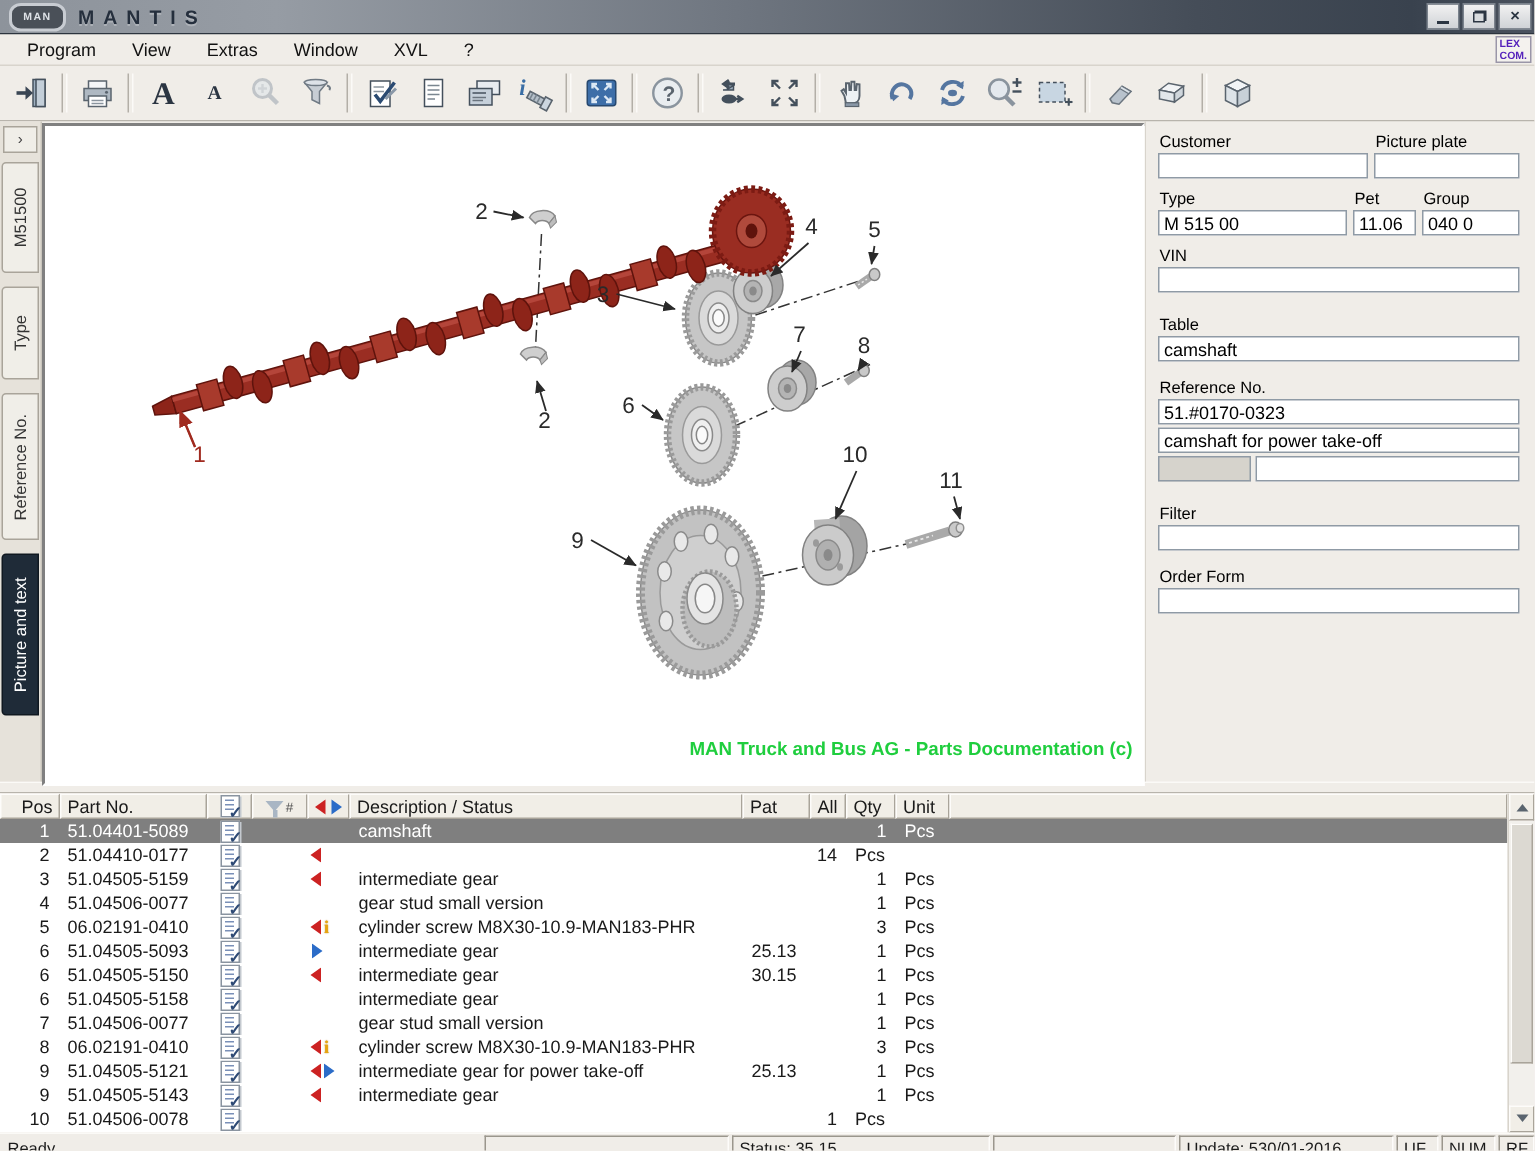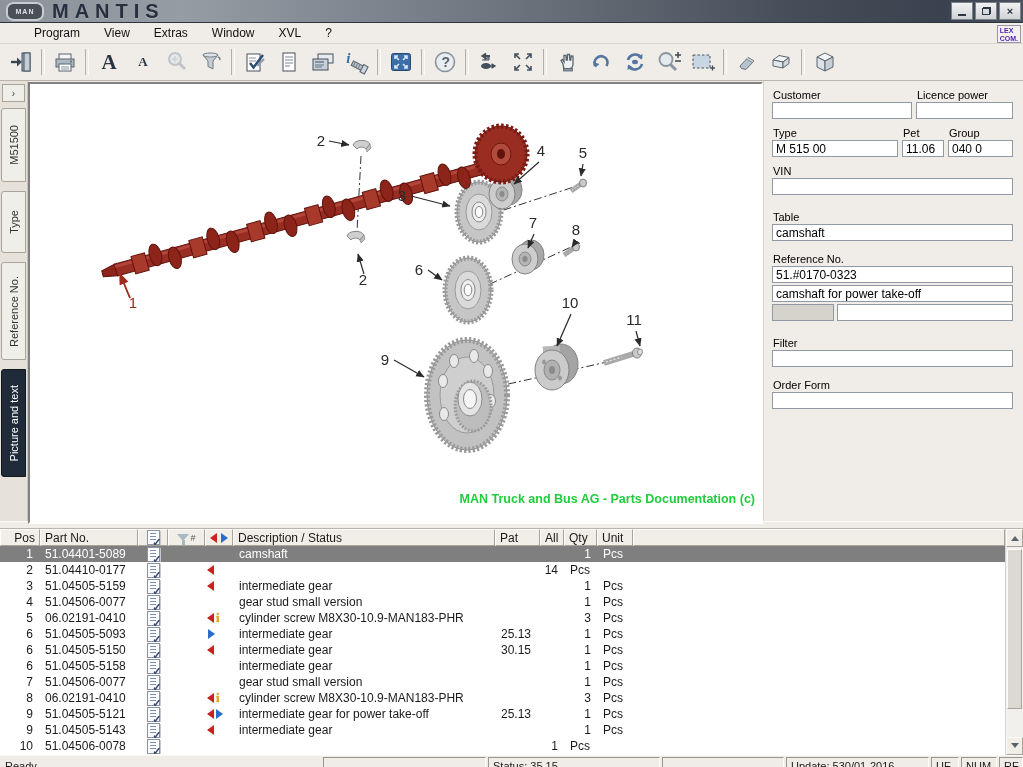--- a/index.html
+++ b/index.html
@@ -5,32 +5,32 @@
   html,body{margin:0;padding:0;}
   body{width:1023px;height:767px;overflow:hidden;font-family:"Liberation Sans",sans-serif;
        background:#f0ede8;user-select:none;font-size:12px;color:#1a1a1a;}
   
   .titlebar{height:22px;display:flex;align-items:center;padding:0 2px 0 6px;
     background:linear-gradient(90deg,#8d939b 0%,#969ca4 18%,#6f7680 48%,#454d58 78%,#39424e 92%,#4a525e 100%);
     border-bottom:1px solid #2c343e;}
   .man-logo{width:34px;height:15px;border:2px solid #c8ccd2;border-radius:8px/7px;
     background:#4a5058;color:#dde1e6;font-size:7px;font-weight:bold;display:flex;
     align-items:center;justify-content:center;letter-spacing:1px;margin-right:8px;}
-  .apptitle{font-size:20px;font-weight:900;letter-spacing:6px;color:#252f3d;
+  .apptitle{font-size:13px;font-weight:900;letter-spacing:6px;color:#252f3d;
     text-shadow:0 1px 0 rgba(255,255,255,.25);}
   .winbtns{margin-left:auto;display:flex;gap:2px;}
   .winbtn{width:20px;height:16px;background:linear-gradient(#f2f2f2,#cfd2d6);
     border:1px solid #7a828c;display:flex;align-items:center;justify-content:center;
     font-size:11px;font-weight:bold;color:#2b3542;}
   .glyph-min{width:8px;height:0;border-bottom:2px solid #2b3542;margin-top:7px;}
   .glyph-restore{position:relative;width:9px;height:8px;}
   .glyph-restore::before{content:"";position:absolute;right:0;top:0;width:6px;height:5px;border:1px solid #2b3542;}
   .glyph-restore::after{content:"";position:absolute;left:0;bottom:0;width:6px;height:5px;border:1px solid #2b3542;background:#d8dbde;}
   
-  .menubar{height:20px;background:#f0ede8;display:flex;align-items:flex-end;padding-left:22px;border-bottom:1px solid #d8d4cc;}
+  .menubar{height:20px;background:#f0ede8;display:flex;align-items:center;padding-left:6px;border-bottom:1px solid #d8d4cc;}
   .menu-item{padding:2px 12px 3px 12px;font-size:12px;color:#111;}
   .lexcom{margin-left:auto;margin-right:2px;border:1px solid #9a96a8;padding:0 2px;line-height:7px;
     text-align:center;font-size:7px;font-weight:bold;color:#5522bb;background:#f4f2ee;}
   .lexcom div{height:8px;display:flex;align-items:center;}
   
   .toolbar{height:36px;background:#f0ede8;display:flex;align-items:center;padding-left:4px;
     border-bottom:1px solid #b8b4ac;}
   .tbtn{width:34px;height:30px;display:flex;align-items:center;justify-content:center;}
   .tsep{width:2px;height:26px;margin:0 3px;border-left:1px solid #b3afa7;border-right:1px solid #fbfaf7;}
   .tbtn svg{display:block;}
@@ -506,21 +506,21 @@
     <div class="green-footer">MAN Truck and Bus AG - Parts Documentation (c)</div>
   </div>
 
   <div class="rightpanel">
     <div class="row2">
       <div class="w-cust">
         <div class="fld-label">Customer</div>
         <input class="fld-input" value="" style="">
       </div>
       <div class="w-lic">
-        <div class="fld-label">Licence power</div>
+        <div class="fld-label">Picture plate</div>
         <input class="fld-input" value="" style="">
       </div>
     </div>
     <div class="gap6"></div>
     <div class="row2">
       <div class="w-type">
         <div class="fld-label">Type</div>
         <input class="fld-input" value="M 515 00" style="">
       </div>
       <div class="w-pet">

